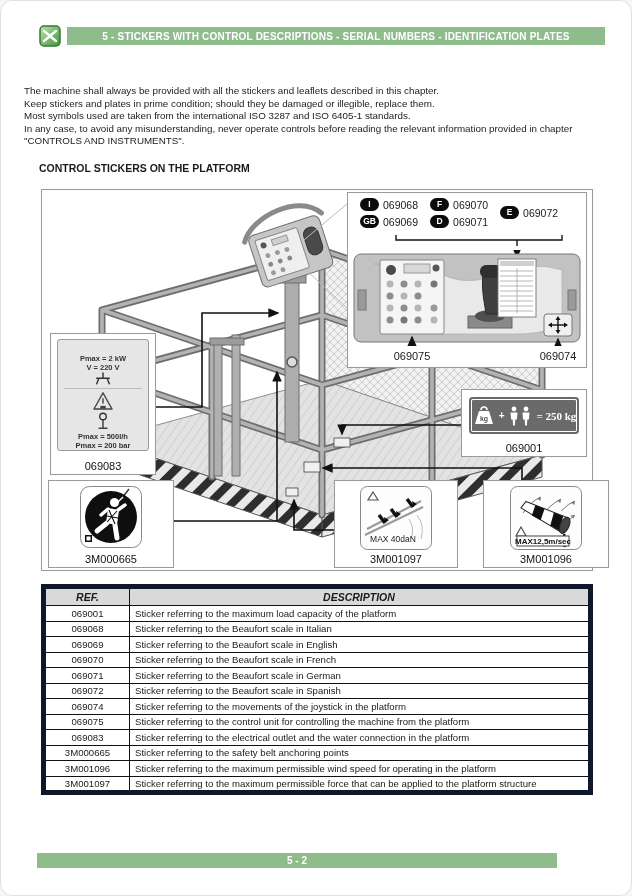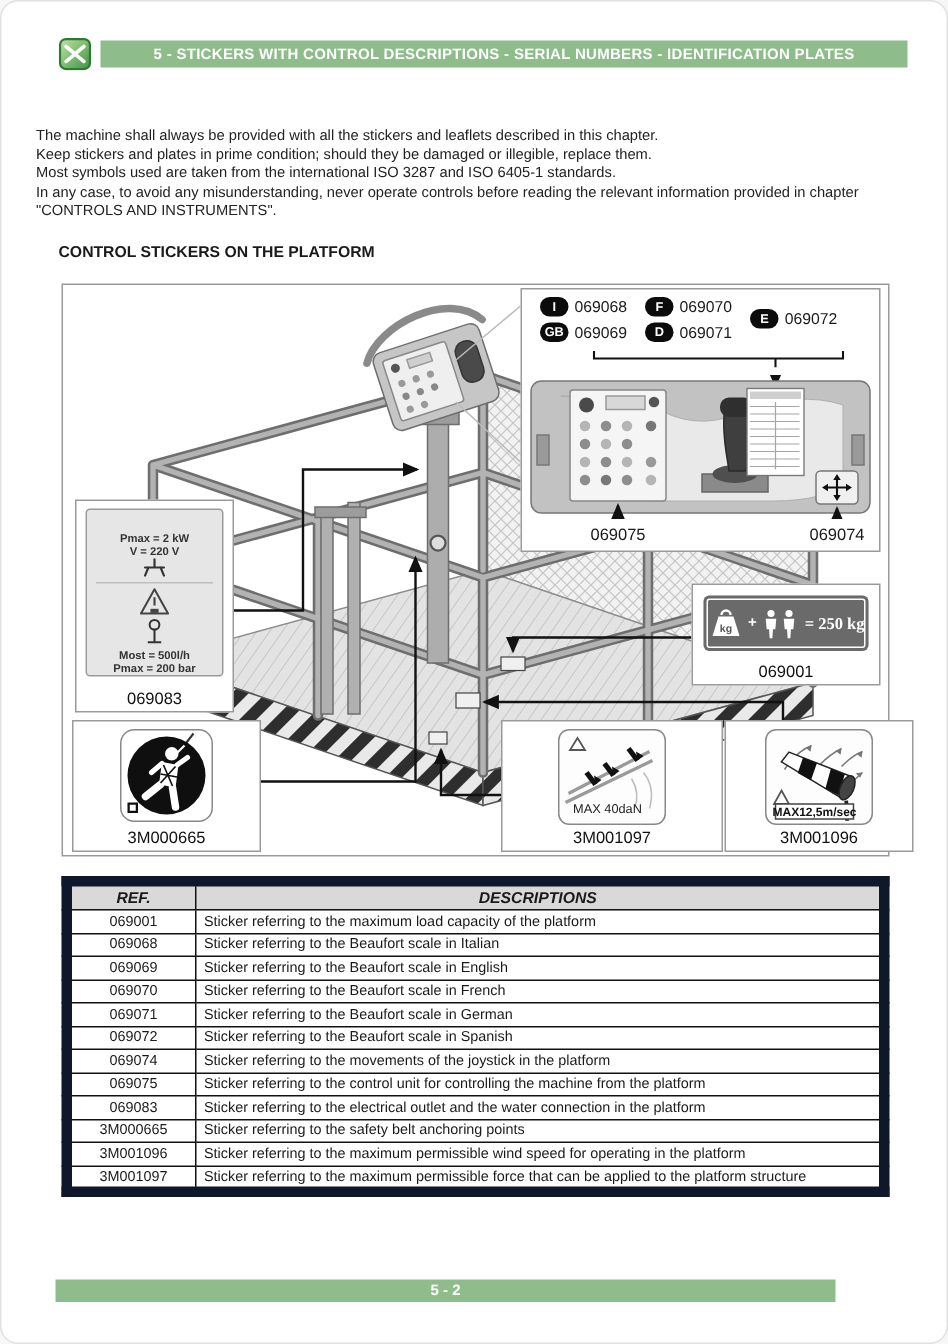--- a/index.html
+++ b/index.html
@@ -48,31 +48,31 @@
   .divider { width:86%; border-top:1px solid #bdbdbd; margin:2px 0; }
 
   .box-001 { left:419px; top:199px; width:126px; height:68px; }
   .sticker-001 { position:absolute; left:7px; top:7px; right:7px; height:37px; background:#6a6a6a;
                  border-radius:4px; box-shadow:inset 0 0 0 2px #6a6a6a, inset 0 0 0 3px #ffffff;
                  display:flex; align-items:center; justify-content:center; gap:3px; }
   .w-plus { color:#fff; font-weight:bold; font-size:10px; }
   .w-eq   { color:#fff; font-weight:bold; font-size:11px; font-family:"Liberation Serif", serif; }
 
   .box-665 { left:6px;  top:290px; width:126px; height:88px; }
-  .box-097 { left:292px; top:290px; width:148px; height:88px; }
+  .box-097 { left:292px; top:290px; width:124px; height:88px; }
   .box-096 { left:441px; top:290px; width:126px; height:88px; }
   .sticker-center { position:absolute; left:0; right:0; top:4px; display:flex; justify-content:center; }
 
   
   .ref-table { position:absolute; top:583px; left:40px; width:552px; border-collapse:collapse; }
   .ref-table th, .ref-table td { border:1px solid #111; font-size:9.6px; }
   .ref-table th { background:#d9d9d9; font-style:italic; font-weight:bold; font-size:10.5px; height:19px; }
   .ref-table td { height:15.5px; padding:1px 5px; }
   .ref-table td.ref { width:86px; text-align:center; padding:1px 2px; }
-  .ref-table { border:7px solid #0f172a; }
+  .ref-table { border:5px solid #0f172a; }
 
   
   .footer-bar { position:absolute; top:852px; left:36px; width:520px; height:15px; background:#8ebd8b;
                 color:#fff; font-size:10px; font-weight:bold; display:flex; align-items:center; justify-content:center; }
 </style>
 </head>
 <body>
 
 <div class="page">
 
@@ -299,21 +299,21 @@
         <svg width="24" height="24" viewBox="0 0 24 24">
           <path d="M12,2 L22,20 H2 Z" fill="none" stroke="#444" stroke-width="1.5" stroke-linejoin="round"></path>
           <line x1="12" y1="8" x2="12" y2="14" stroke="#444" stroke-width="1.6"></line>
           <rect x="9" y="16.5" width="6" height="3" fill="#444"></rect>
         </svg>
         <svg width="16" height="22" viewBox="0 0 16 22">
           <circle cx="8" cy="5" r="3.6" fill="none" stroke="#333" stroke-width="1.5"></circle>
           <line x1="8" y1="8.6" x2="8" y2="18" stroke="#333" stroke-width="1.5"></line>
           <line x1="3" y1="18" x2="13" y2="18" stroke="#333" stroke-width="1.5"></line>
         </svg>
-        <div class="ln">Most = 500l/h</div>
+        <div class="ln">Pmax = 500l/h</div>
         <div class="ln">Pmax = 200 bar</div>
       </div>
       <div class="fig-label">069083</div>
     </div>
 
     <div class="fig-box box-001">
       <div class="sticker-001">
         <svg width="24" height="20" viewBox="0 0 24 20">
           <path d="M9,4 a3,3 0 0 1 6,0" fill="none" stroke="#fff" stroke-width="1.6"></path>
           <path d="M3,18 L7,5 H17 L21,18 Z" fill="#fff"></path>
@@ -395,21 +395,21 @@
         </svg>
       </div>
       <div class="fig-label">3M001096</div>
     </div>
   </div>
 
   <table class="ref-table">
     <thead>
       <tr>
         <th class="ref">REF.</th>
-        <th>DESCRIPTIONS</th>
+        <th>DESCRIPTION</th>
       </tr>
     </thead>
     <tbody>
       <tr>
           <td class="ref">069001</td>
           <td>Sticker referring to the maximum load capacity of the platform</td>
         </tr>
       <tr>
           <td class="ref">069068</td>
           <td>Sticker referring to the Beaufort scale in Italian</td>

